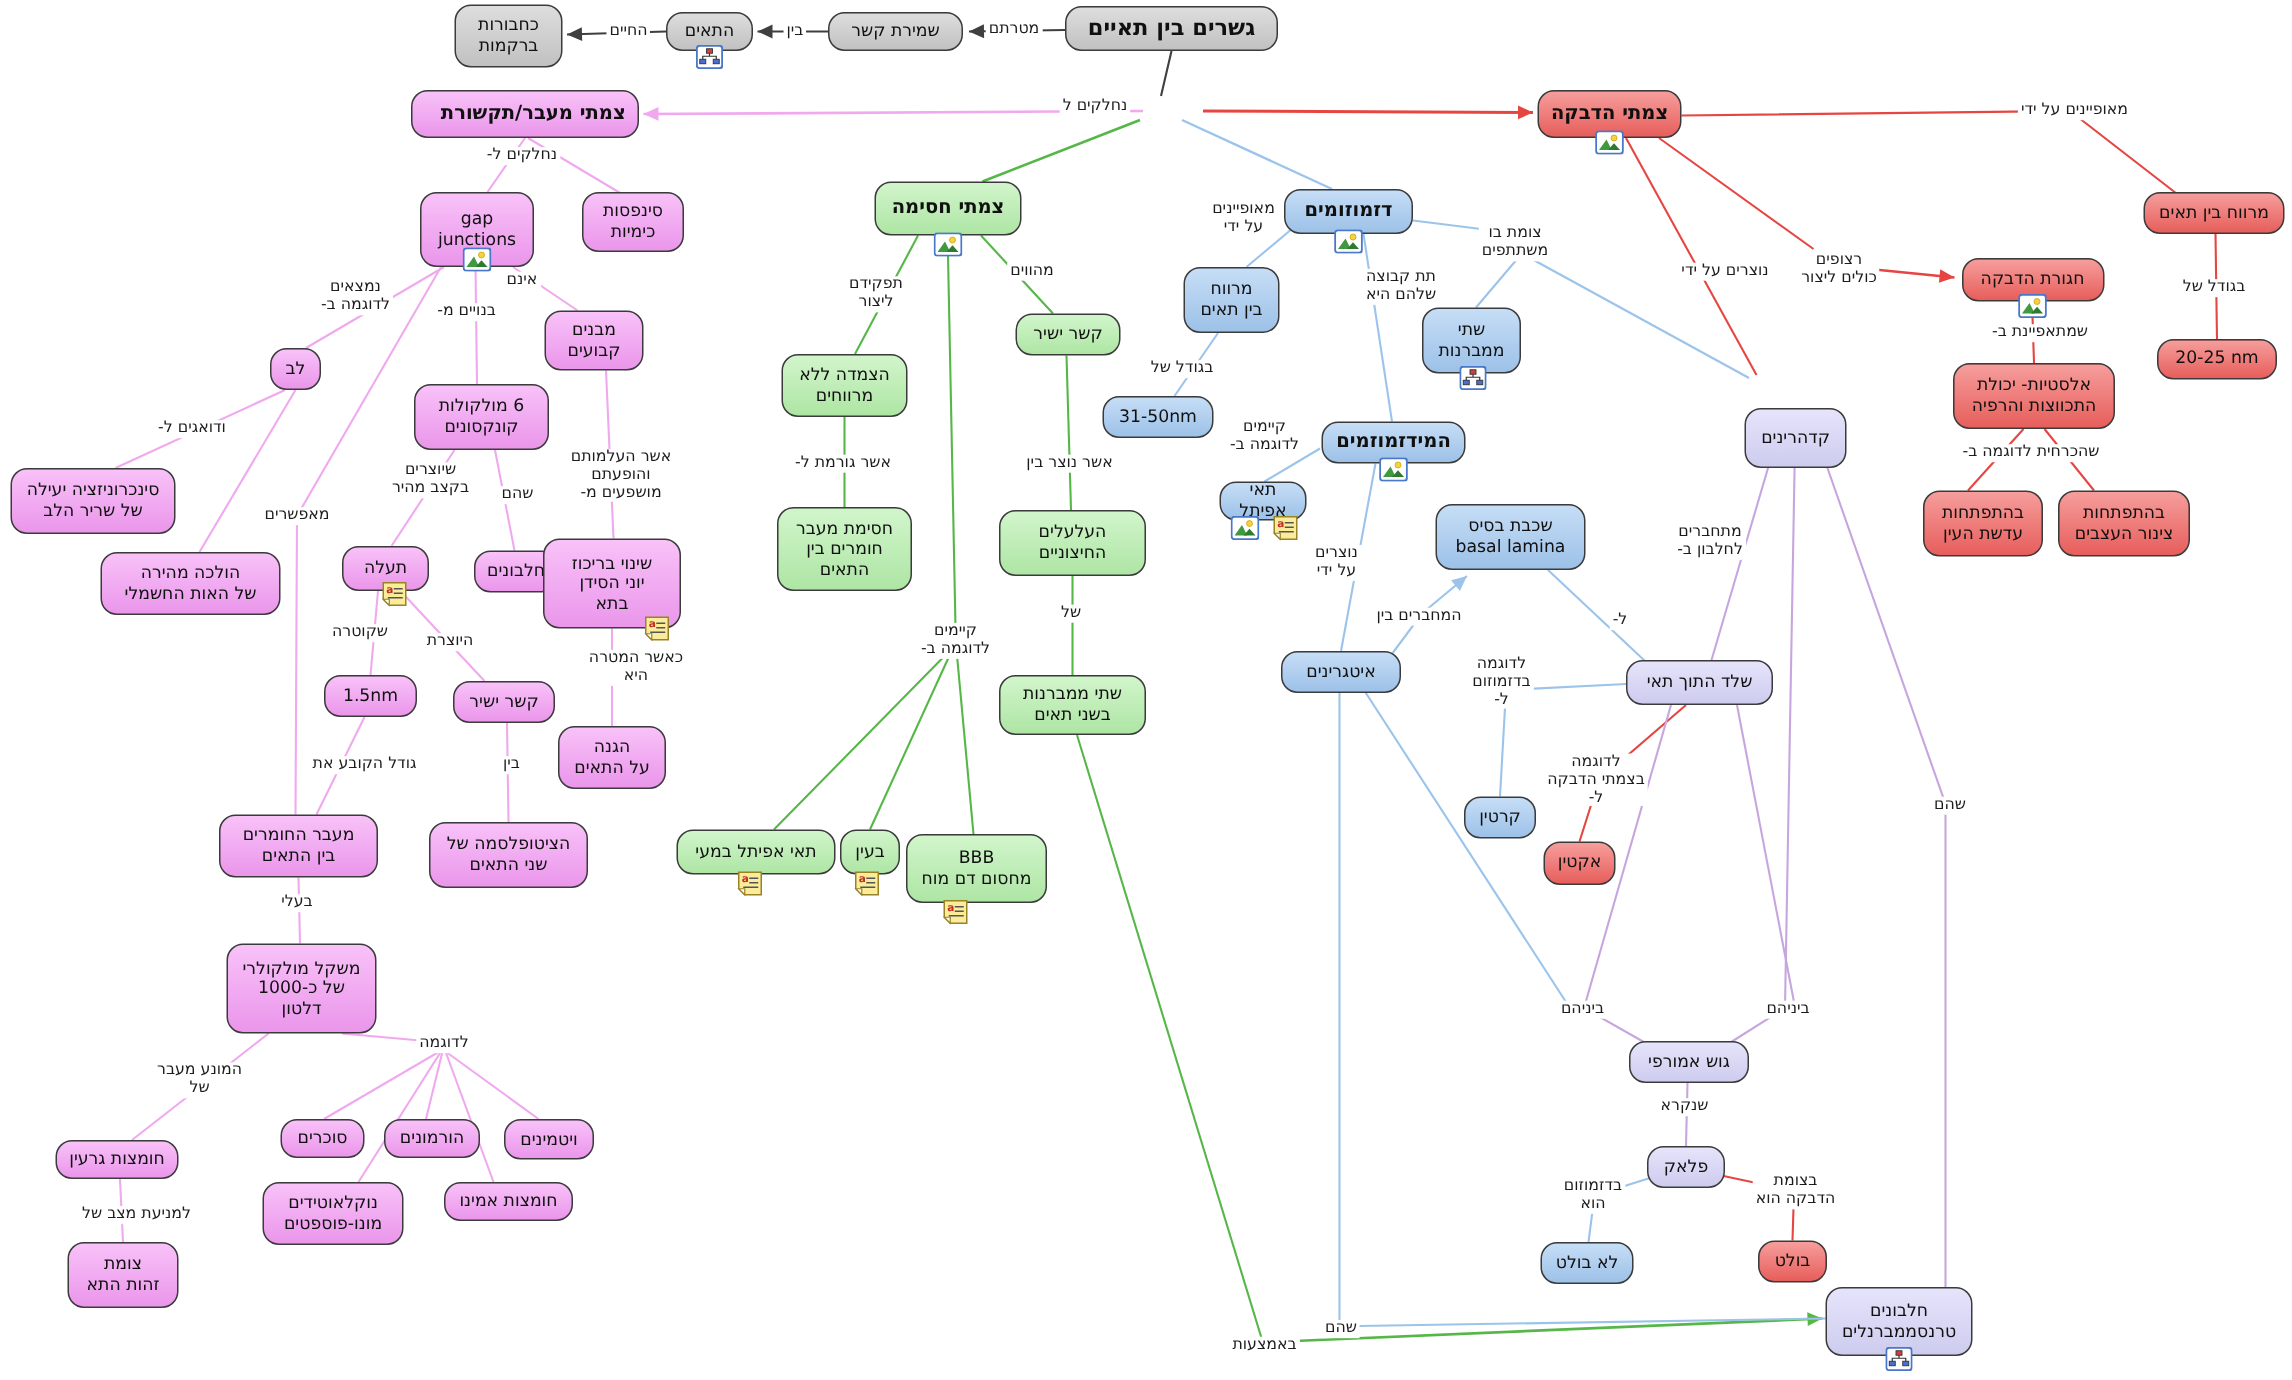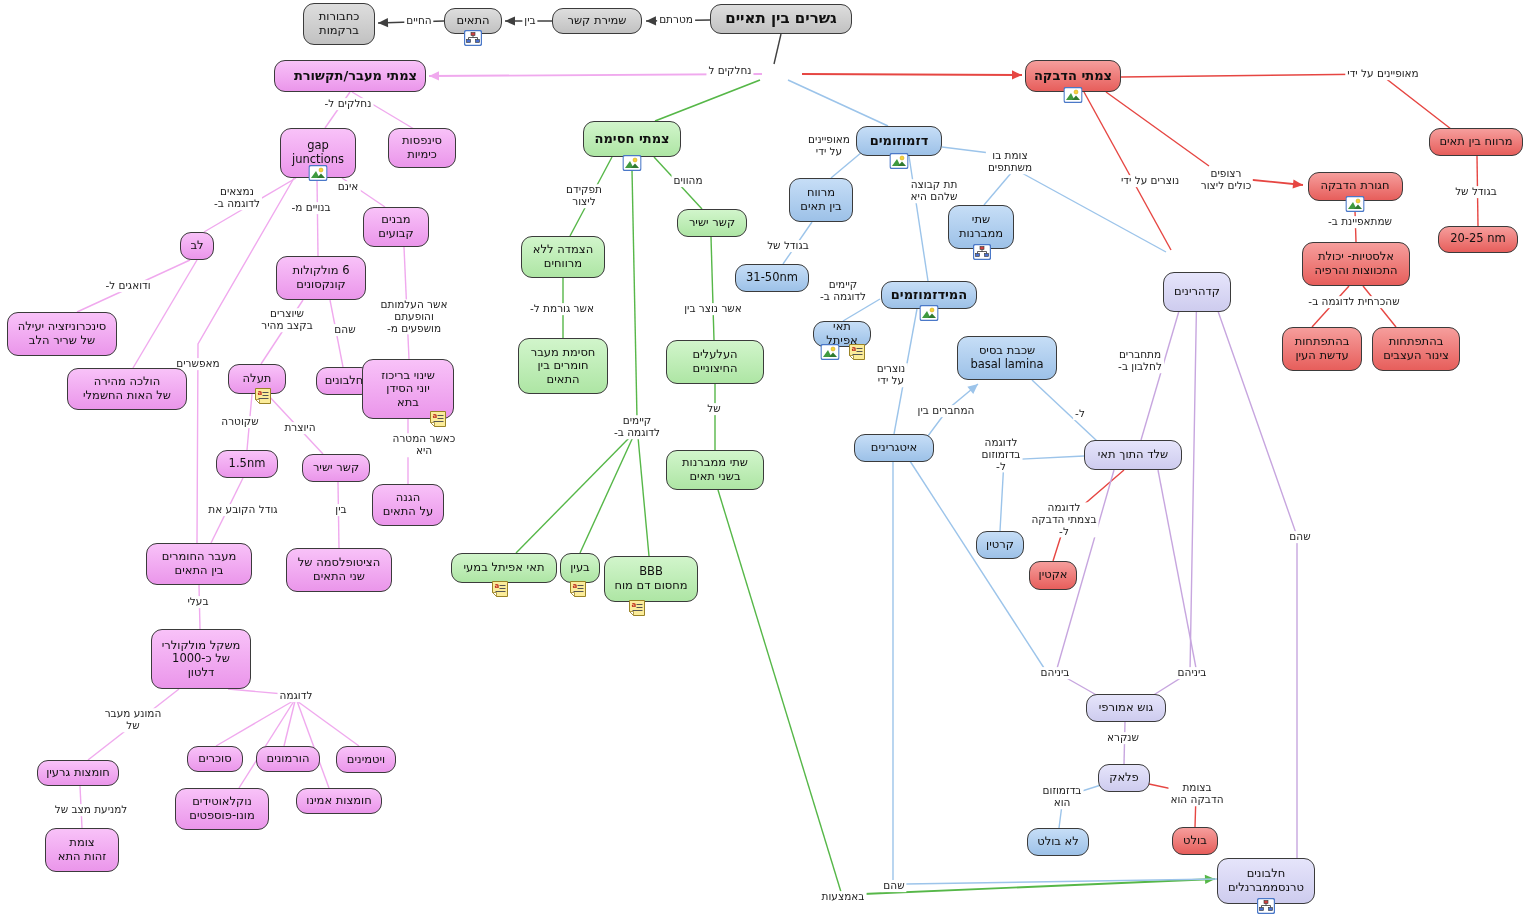--- a/index.html
+++ b/index.html
@@ -120,21 +120,21 @@
       <div class="llabel" style="left: 676px; top: 20px;">מטרתם</div>
       <div class="llabel" style="left: 530px; top: 21px;">בין</div>
       <div class="llabel" style="left: 419px; top: 21px;">החיים</div>
       <div class="llabel" style="left: 730px; top: 71px;">נחלקים ל</div>
       <div class="llabel" style="left: 348px; top: 104px;">נחלקים ל-</div>
       <div class="llabel" style="left: 237px; top: 198px;">נמצאים
 לדוגמה ב-</div>
       <div class="llabel" style="left: 348px; top: 187px;">אינם</div>
       <div class="llabel" style="left: 311px; top: 208px;">בנויים מ-</div>
       <div class="llabel" style="left: 128px; top: 286px;">ודואגים ל-</div>
-      <div class="llabel" style="left: 198px; top: 344px; margin-top: 20px;">מאפשרים</div>
+      <div class="llabel" style="left: 198px; top: 344px;">מאפשרים</div>
       <div class="llabel" style="left: 287px; top: 320px;">שיוצרים
 בקצב מהיר</div>
       <div class="llabel" style="left: 345px; top: 330px;">שהם</div>
       <div class="llabel" style="left: 414px; top: 317px;">אשר העלמותם
 והופעתם
 מושפעים מ-</div>
       <div class="llabel" style="left: 240px; top: 422px;">שקוטרה</div>
       <div class="llabel" style="left: 300px; top: 428px;">היוצרת</div>
       <div class="llabel" style="left: 424px; top: 445px;">כאשר המטרה
 היא</div>

